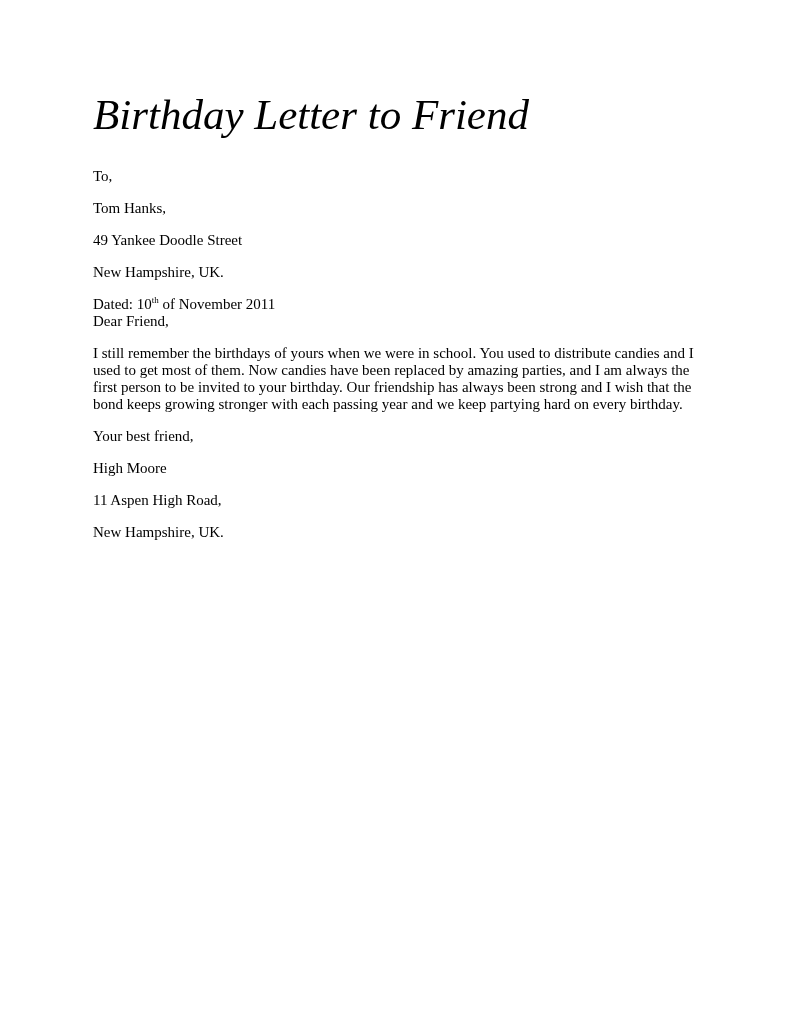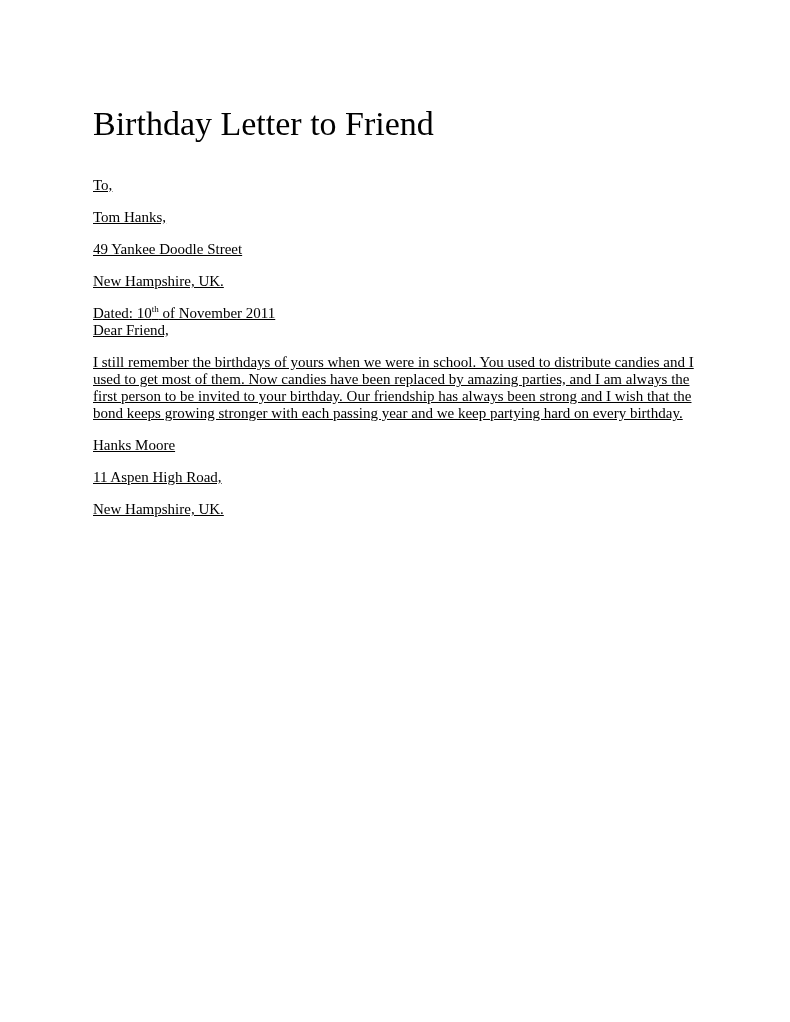--- a/index.html
+++ b/index.html
@@ -13,31 +13,31 @@
   .page {
     width: 790px;
     height: 1022px;
     background: #ffffff;
     color: #000000;
     font-family: "Liberation Serif", "DejaVu Serif", serif;
     padding: 92px 96px 0 93px;
     overflow: hidden;
   }
   .doc-title {
-    font-size: 34px;
+    font-size: 43px;
     font-weight: normal;
     line-height: 40px;
-    margin: 12px 0 33px 0;
+    margin: 3px 0 33px 0;
     white-space: nowrap;
+    font-style: italic;
   }
   .para {
     font-size: 15px;
     line-height: 17px;
     margin: 0 0 15px 0;
-    text-decoration: underline;
   }
   .ordinal {
     font-size: 9px;
     line-height: 0;
     vertical-align: super;
   }
 </style>
 </head>
 <body>
 
@@ -55,20 +55,21 @@
 
   <p class="para">
     <span><span>Dated: 10</span><sup class="ordinal">th</sup><span> of November 2011</span></span><br>
     <span>Dear Friend,</span>
   </p>
 
 
   <p class="para">I still remember the birthdays of yours when we were in school. You used to distribute candies and I used to get most of them. Now candies have been replaced by amazing parties, and I am always the first person to be invited to your birthday. Our friendship has always been strong and I wish that the bond keeps growing stronger with each passing year and we keep partying hard on every birthday.</p>
 
 
+  <p class="para">Your best friend,</p>
 
-  <p class="para">Hanks Moore</p>
+  <p class="para">High Moore</p>
 
   <p class="para">11 Aspen High Road,</p>
 
   <p class="para">New Hampshire, UK.</p>
 
 </div>
 
 </body></html>

